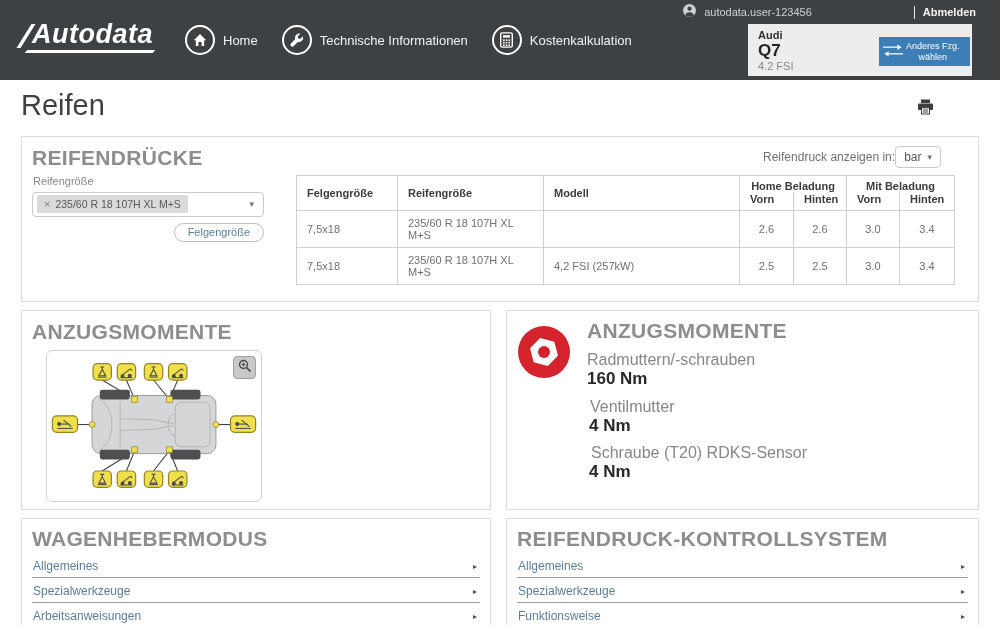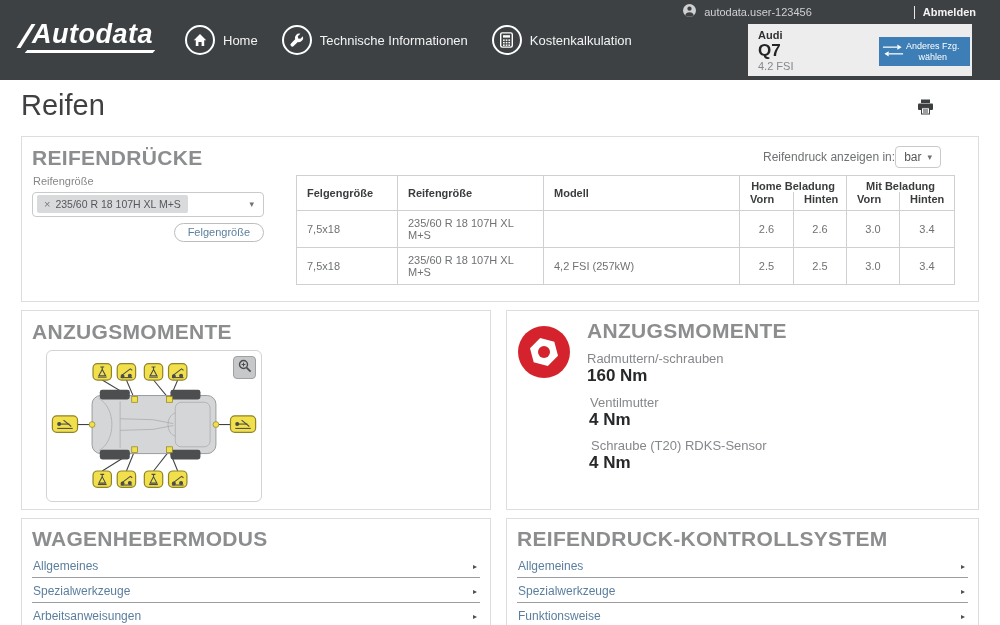--- a/index.html
+++ b/index.html
@@ -87,21 +87,21 @@
 
   .diagram { position:relative; margin:7px 0 0 14px; width:216px; height:152px;
              border:1px solid #d2d3d4; border-radius:6px; background:#fff; }
   .zoom-btn { position:absolute; top:5px; right:5px; width:23px; height:23px; background:#c7c8c9;
               border:1px solid #9fa0a1; border-radius:4px; display:flex; align-items:center;
               justify-content:center; cursor:pointer; padding:0; }
 
   .torque-flex { display:flex; }
   .torque-icon { margin:7px 0 0 11px; flex:none; }
   .torque-col { margin-left:17px; }
-  .tq-label { font-size:13px; color:#85878a; margin-top:9px; }
+  .tq-label { font-size:16px; color:#85878a; margin-top:9px; }
   .tq-value { font-size:17px; font-weight:bold; color:#26282a; margin-top:1px; line-height:1.1; }
 
   
   .row3 { display:flex; gap:15px; margin-top:8px; align-items:flex-start; }
   #jackmode { width:470px; flex:none; padding:8px 10px 12px; }
   #tpms { flex:1; padding:8px 10px 12px; }
   .link-list { margin-top:3px; }
   .link-row { display:flex; justify-content:space-between; align-items:center;
               border-bottom:1px solid #9c9da0; padding:6px 3px 4px 1px; cursor:pointer; }
   .link-label { font-size:12px; color:#5b7e9e; }

